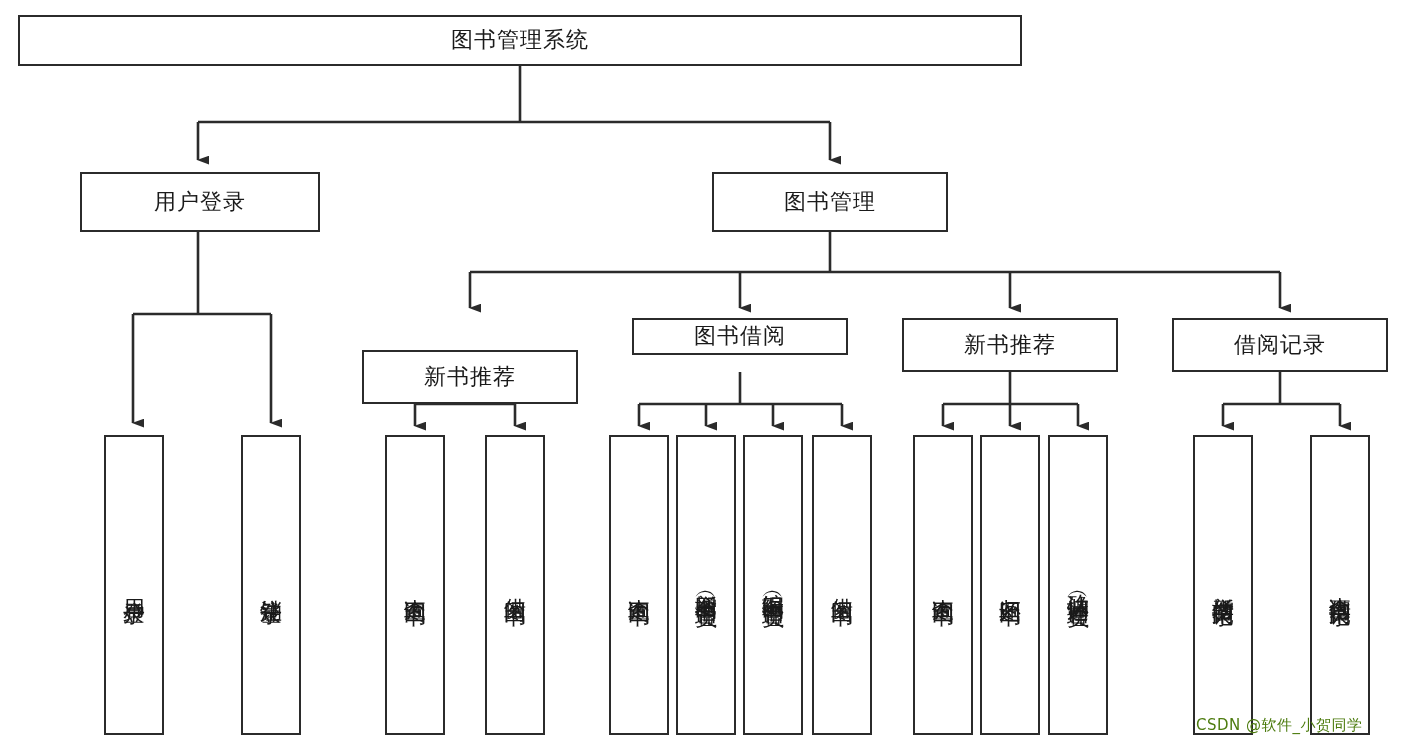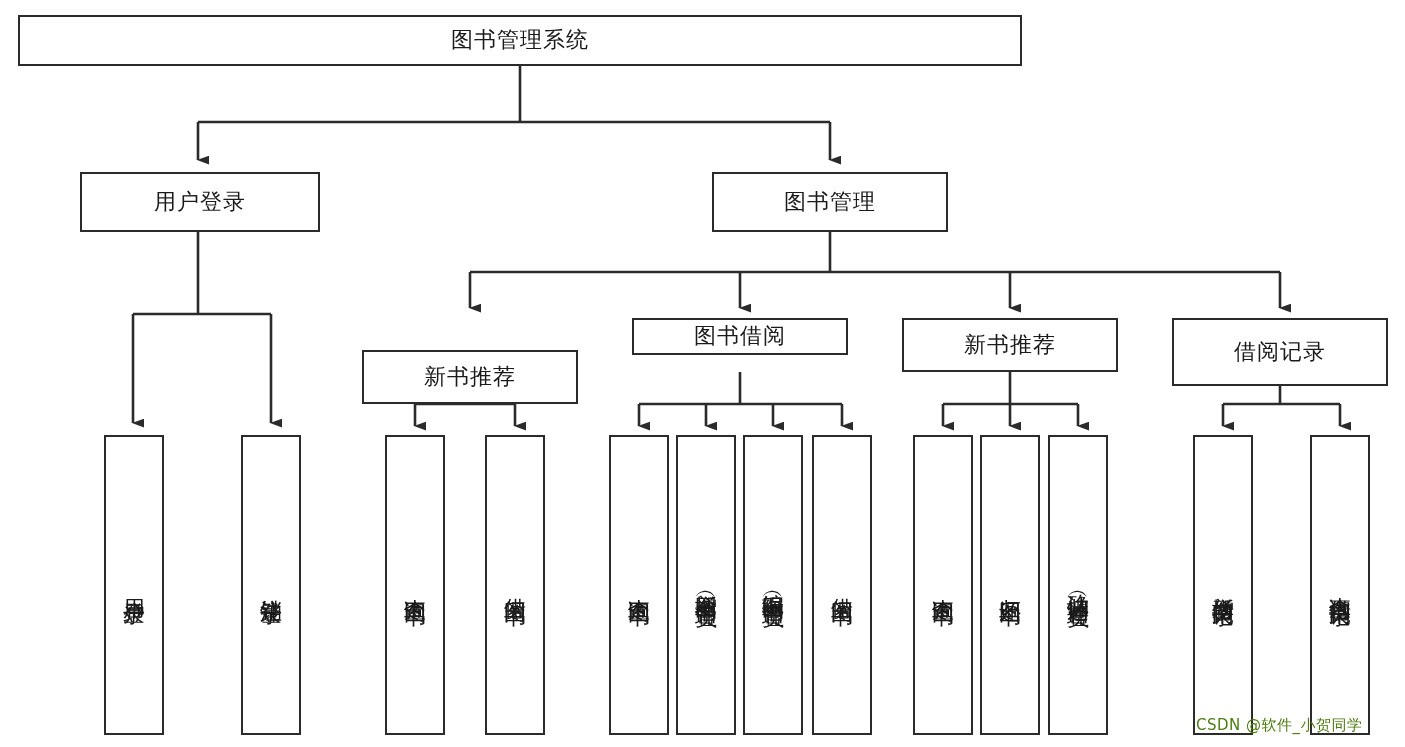--- a/index.html
+++ b/index.html
@@ -137,21 +137,21 @@
 
   <div class="node horiz" style="left:362px; top:318px; width:216px; height:54px;margin-top:32px;">
     <span>新书推荐</span>
   </div>
   <div class="node horiz" style="left:632px; top:318px; width:216px; height:37px;">
     <span>图书借阅</span>
   </div>
   <div class="node horiz" style="left:902px; top:318px; width:216px; height:54px;">
     <span>新书推荐</span>
   </div>
-  <div class="node horiz" style="left:1172px; top:318px; width:216px; height:68px;">
+  <div class="node horiz" style="left:1172px; top:318px; width:216px; height:54px;">
     <span>借阅记录</span>
   </div>
 
   <div class="node vert" style="left:104px; top:435px; width:60px; height:300px;">
     <span class="vtext">用户登录</span>
   </div>
   <div class="node vert" style="left:241px; top:435px; width:60px; height:300px;">
     <span class="vtext">注销登录</span>
   </div>
 

